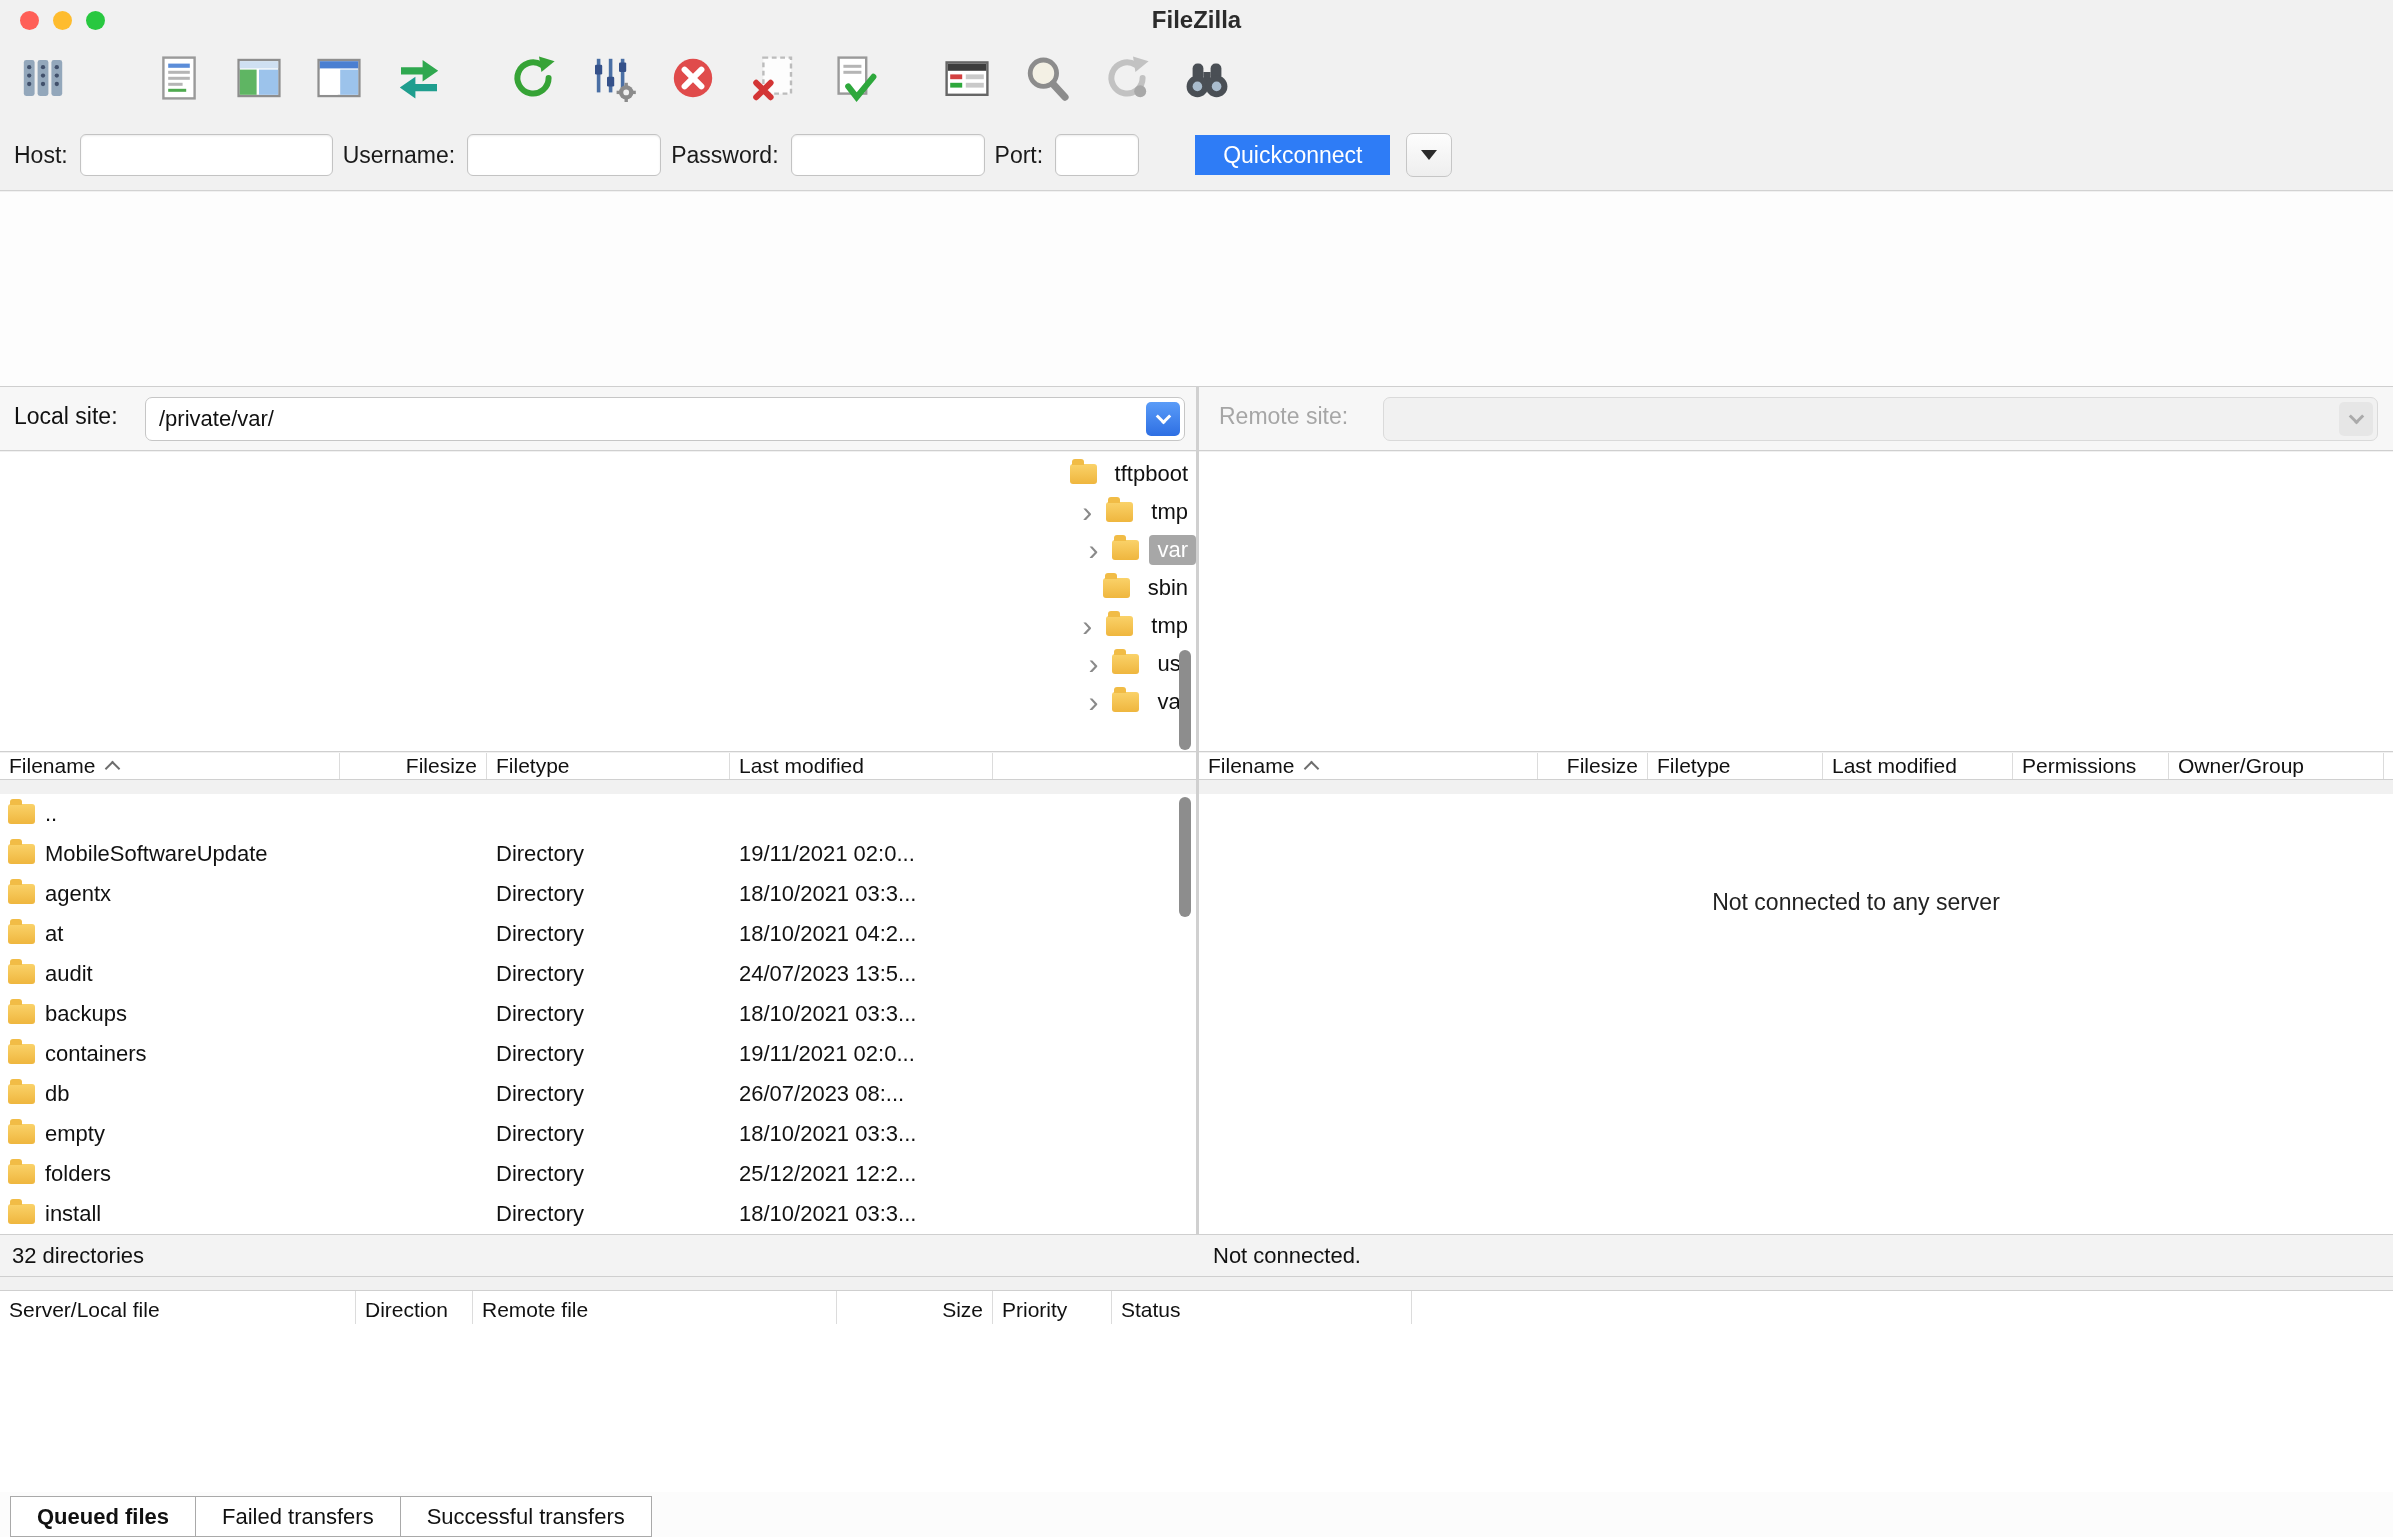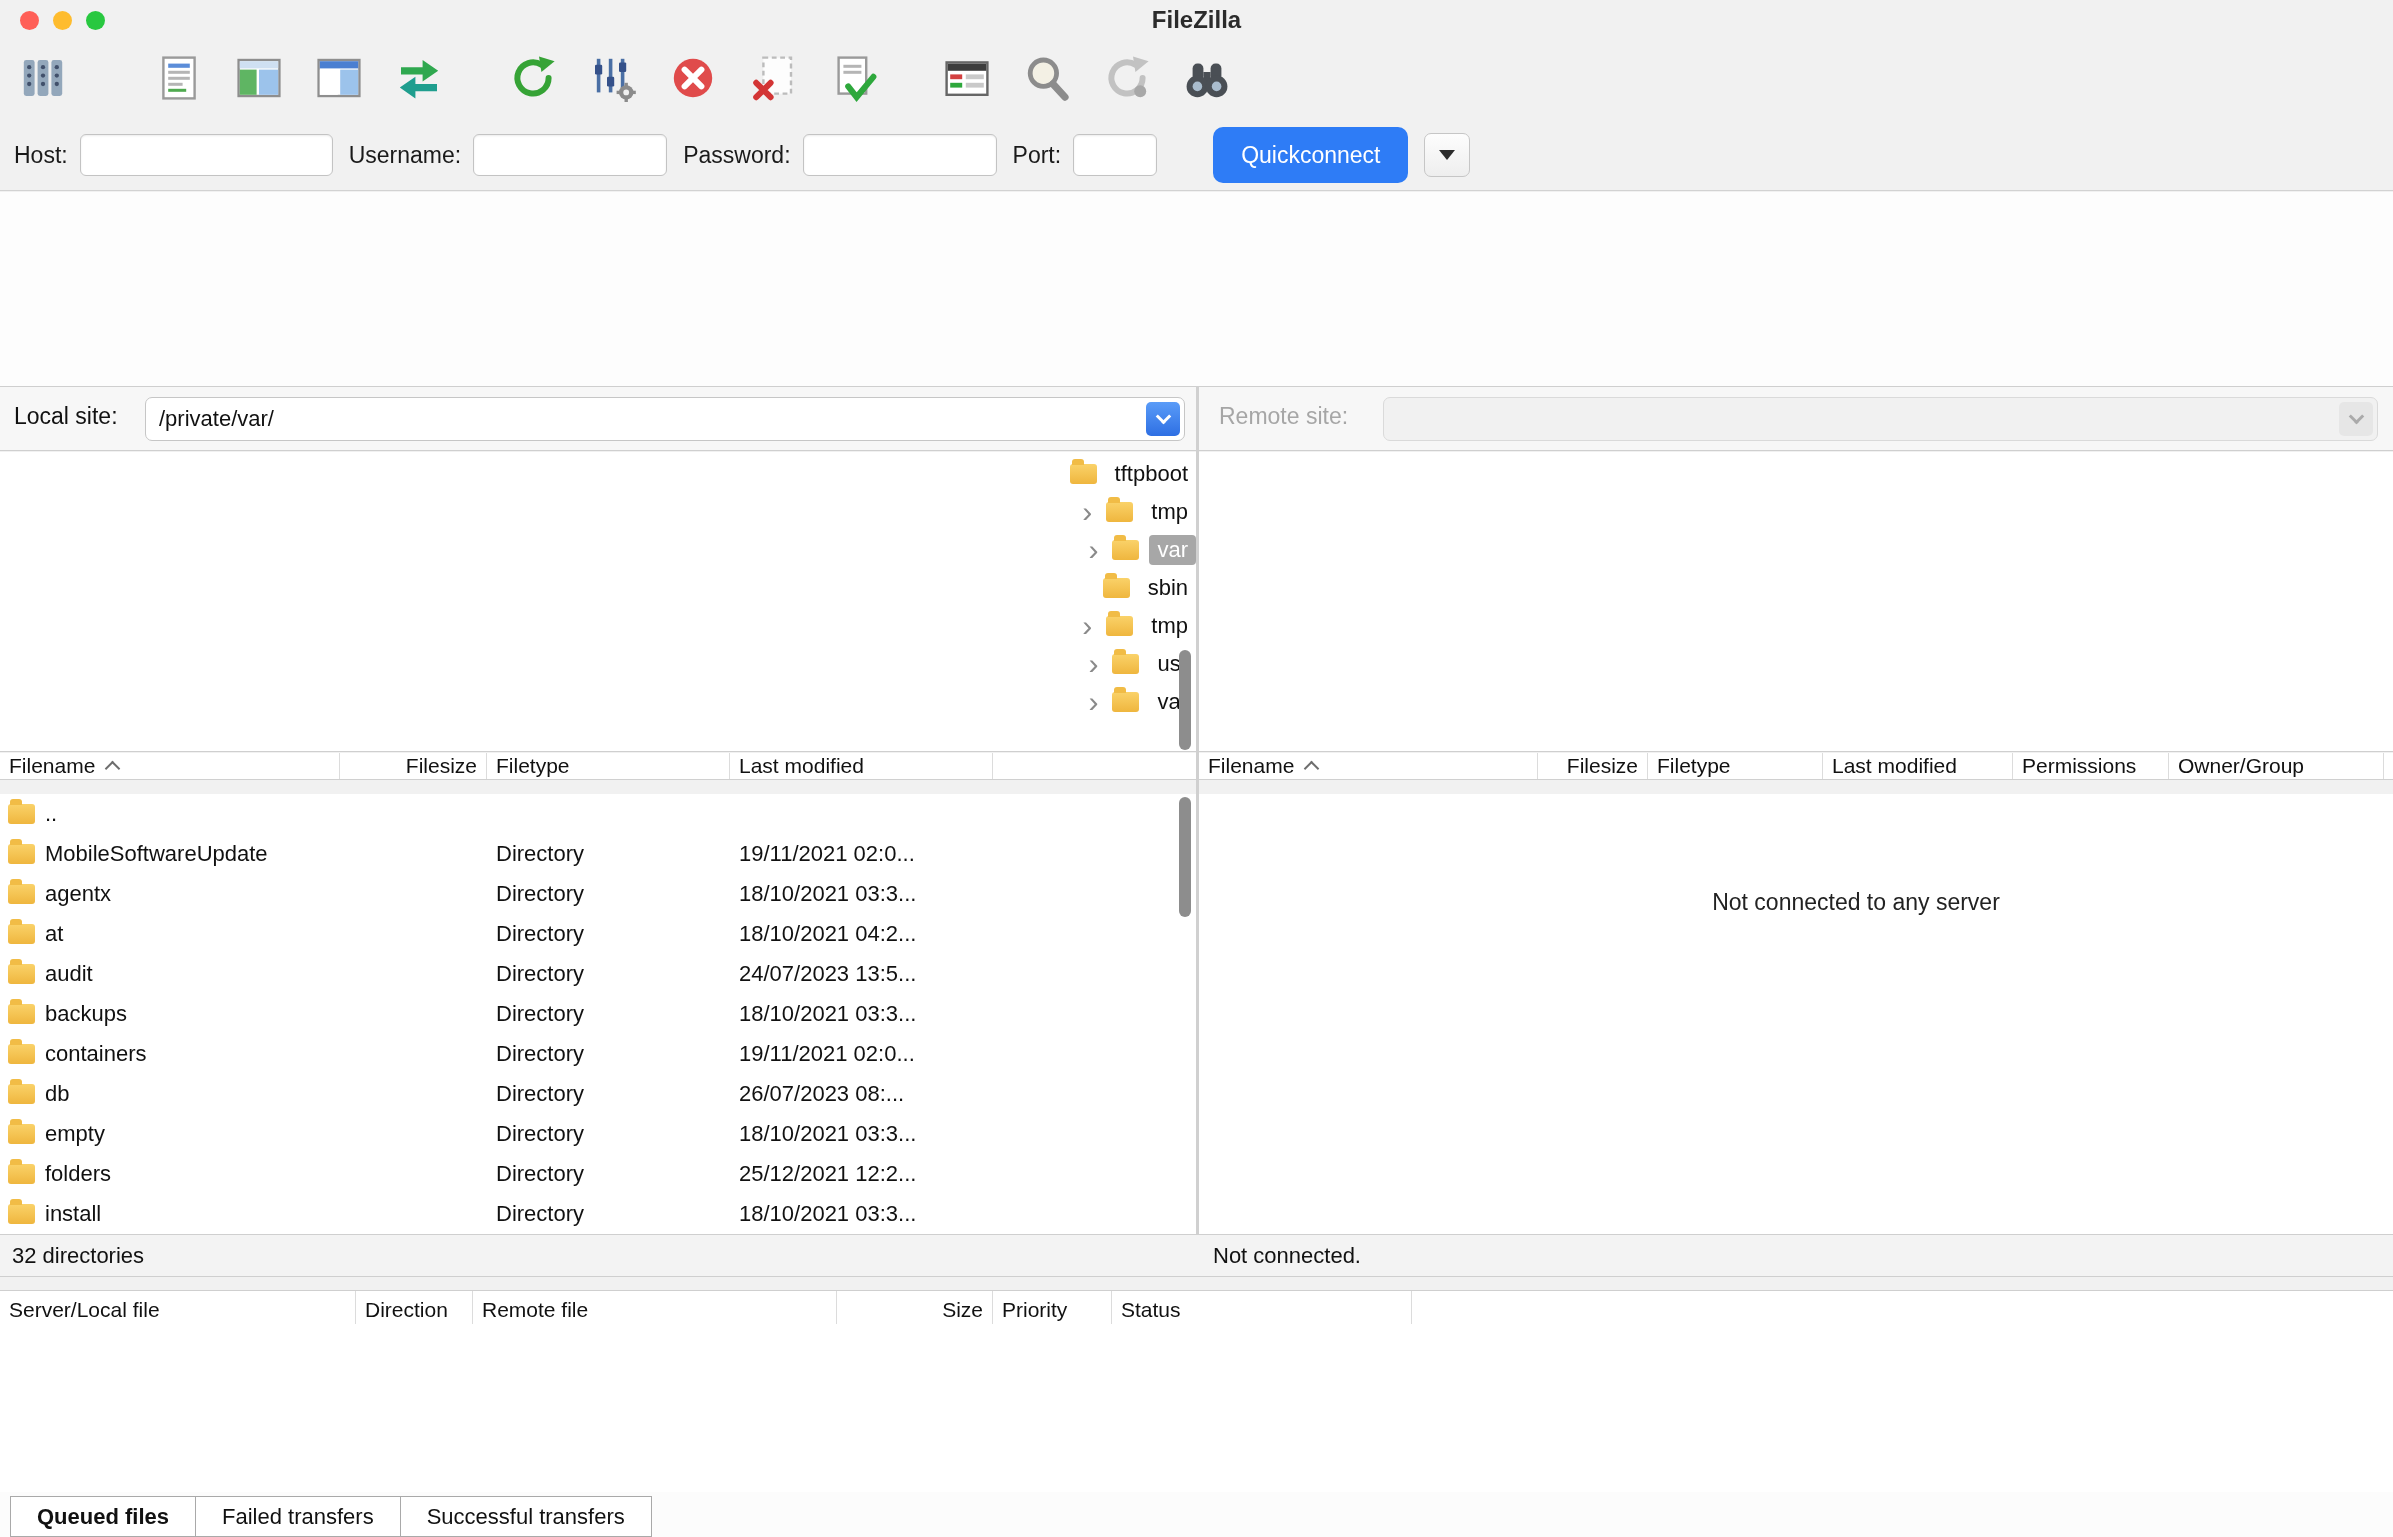--- a/index.html
+++ b/index.html
@@ -25,22 +25,22 @@
   .gap-sm { margin-left:22px; }
 
   
   .qcbar { position:absolute; left:0; top:120px; width:100%; height:71px; background:#f1f1f1; border-bottom:1px solid #d2d2d2; display:flex; align-items:center; padding-left:14px; font-size:23px; }
   .qc-label { margin-right:12px; color:#1a1a1a; }
   .qc-input { height:42px; border:1px solid #c3c3c3; border-radius:6px; background:#fff; box-shadow:inset 0 1px 2px rgba(0,0,0,0.08); font-size:22px; padding:0 10px; outline:none; font-family:"Liberation Sans", sans-serif; }
   .w-host { width:253px; }
   .w-user { width:194px; }
   .w-pass { width:194px; }
   .w-port { width:84px; }
-  .ml { margin-left:16px; }
-  .qc-button { margin-left:56px; height:56px; padding:0 28px; background:#2e7cf6; border:none; border-radius:10px; color:#fff; font-size:23px; font-family:"Liberation Sans", sans-serif; }
+  .ml { margin-left:10px; }
+  .qc-button { margin-left:56px; height:40px; padding:0 28px; background:#2e7cf6; border:none; border-radius:0; color:#fff; font-size:23px; font-family:"Liberation Sans", sans-serif; }
   .qc-drop { margin-left:16px; width:46px; height:44px; background:linear-gradient(#fdfdfd,#eeeeee); border:1px solid #c6c6c6; border-radius:7px; display:flex; align-items:center; justify-content:center; }
   .tri-down { width:0; height:0; border-left:8px solid transparent; border-right:8px solid transparent; border-top:10px solid #2b2b2b; }
 
   
   .message-log { position:absolute; left:0; top:192px; width:100%; height:194px; background:#fdfdfd; }
 
   
   .site-row { position:absolute; left:0; top:386px; width:100%; height:65px; background:#f7f7f7; border-top:1px solid #cfcfcf; border-bottom:1px solid #cfcfcf; }
   .site-left { position:absolute; left:0; top:0; width:1196px; height:100%; }
   .site-right { position:absolute; left:1199px; top:0; width:1194px; height:100%; }

